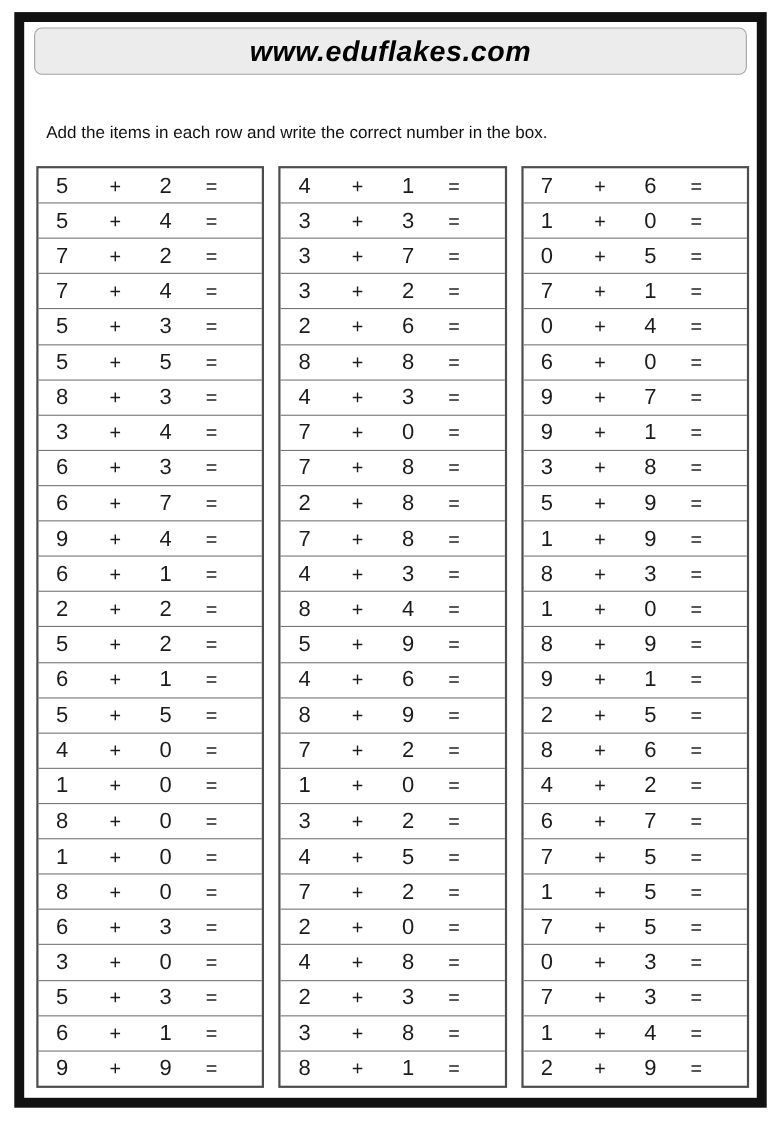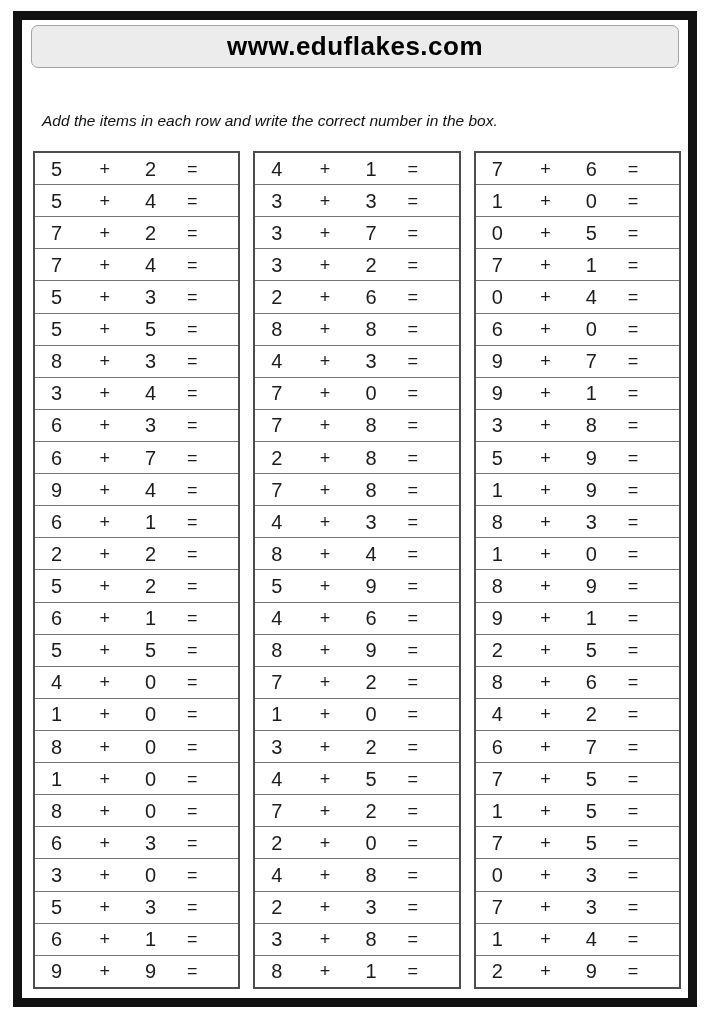--- a/index.html
+++ b/index.html
@@ -23,29 +23,29 @@
     width:684px;height:996px;
     border:9px solid var(--frame);
     background:#ffffff;
   }
   .banner{
     margin:5px 9px 0 9px;
     height:43px;
     background:var(--banner-bg);
     border:1px solid var(--banner-border);
     border-radius:7px;
-    display:flex;align-items:center;justify-content:center;
+    display:flex;align-items:center;justify-content:center;font-style:italic;
   }
   .banner span{
     font-size:26px;font-weight:bold;color:#000000;
     letter-spacing:0.5px;
   }
   .instruction{
     margin:44px 10px 0 20px;
-    font-size:15.5px;color:#111111;font-style:italic;
+    font-size:15.5px;color:#111111;
   }
   .grid{
     margin:21px 7px 0 11px;
     height:838px;
     display:flex;gap:13px;
   }
   .ptable{
     flex:1;
     border:2px solid var(--table-border);
     display:flex;flex-direction:column;

